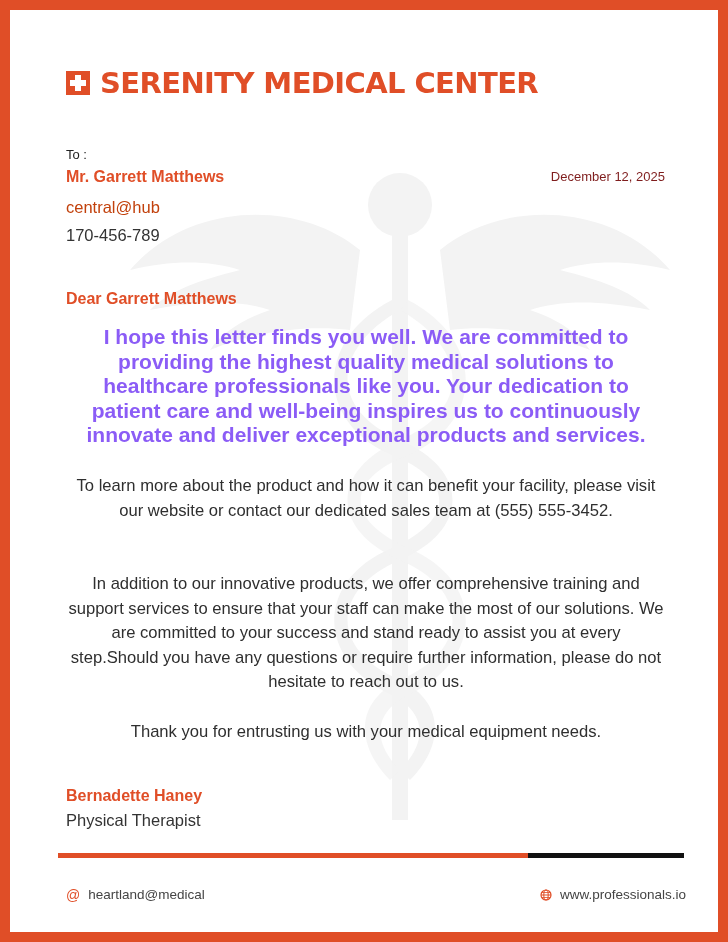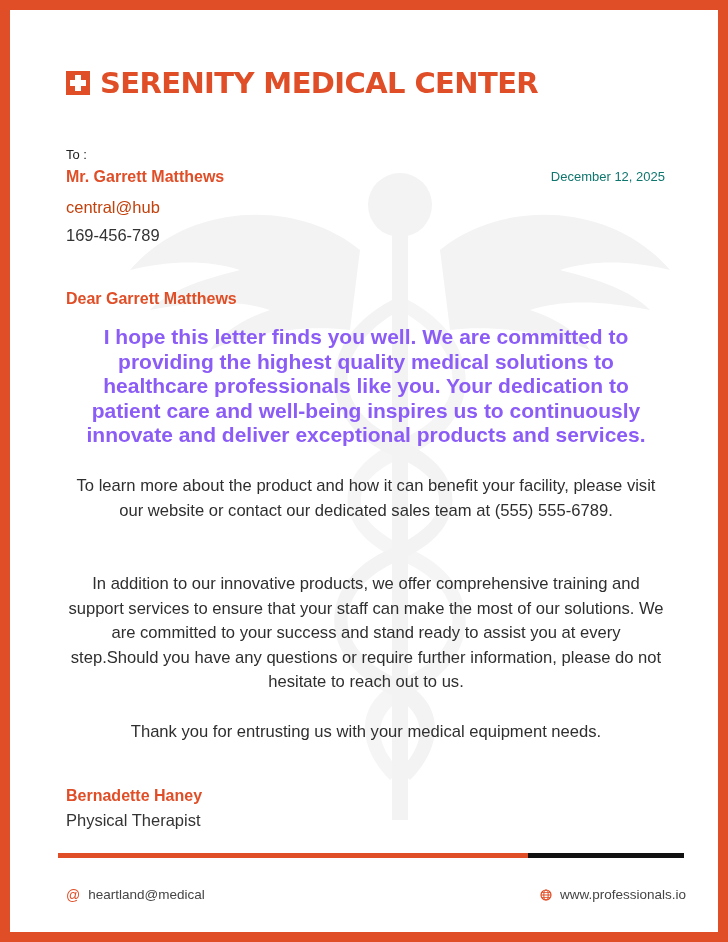--- a/index.html
+++ b/index.html
@@ -41,21 +41,21 @@
     .logo-icon::before { left: 9px; top: 4px; width: 6px; height: 16px; }
     .logo-icon::after { left: 4px; top: 9px; width: 16px; height: 6px; }
     .org-name {
       font-family: "DejaVu Sans", sans-serif;
       font-weight: bold; font-size: 29px; color: #E04E27;
       letter-spacing: -0.6px;
     }
 
     .to-label { position: absolute; left: 56px; top: 125px; font-size: 13px; color: #222; }
     .recipient-name { position: absolute; left: 56px; top: 146px; font-size: 16px; font-weight: bold; color: #E04E27; }
-    .date { position: absolute; right: 53px; top: 147px; font-size: 13px; color: #0f766e; }
+    .date { position: absolute; right: 53px; top: 147px; font-size: 13px; color: #7f1d1d; }
     .recipient-email { position: absolute; left: 56px; top: 176px; font-size: 16.5px; color: #c2410c; }
     .recipient-phone { position: absolute; left: 56px; top: 204px; font-size: 16.5px; color: #333; }
 
     .salutation { position: absolute; left: 56px; top: 268px; font-size: 16px; font-weight: bold; color: #E04E27; }
 
     .para {
       position: absolute; left: 56px; width: 600px;
       font-size: 16.6px; line-height: 24.6px; color: #2f2f2f;
     }
     .para.bold { font-weight: bold; color: #8b5cf6; font-size: 21px; }
@@ -108,26 +108,26 @@
   <div class="content">
     <div class="header">
       <div class="logo-icon"></div>
       <div class="org-name">SERENITY MEDICAL CENTER</div>
     </div>
 
     <div class="to-label">To :</div>
     <div class="recipient-name">Mr. Garrett Matthews</div>
     <div class="date">December 12, 2025</div>
     <div class="recipient-email">central@hub</div>
-    <div class="recipient-phone">169-456-789</div>
+    <div class="recipient-phone">170-456-789</div>
 
     <div class="salutation">Dear Garrett Matthews</div>
 
     <div class="para bold p1">I hope this letter finds you well. We are committed to providing the highest quality medical solutions to healthcare professionals like you. Your dedication to patient care and well-being inspires us to continuously innovate and deliver exceptional products and services.</div>
-    <div class="para p2">To learn more about the product and how it can benefit your facility, please visit our website or contact our dedicated sales team at (555) 555-6789.</div>
+    <div class="para p2">To learn more about the product and how it can benefit your facility, please visit our website or contact our dedicated sales team at (555) 555-3452.</div>
     <div class="para p3">In addition to our innovative products, we offer comprehensive training and support services to ensure that your staff can make the most of our solutions. We are committed to your success and stand ready to assist you at every step.Should you have any questions or require further information, please do not hesitate to reach out to us.</div>
     <div class="para p4">Thank you for entrusting us with your medical equipment needs.</div>
 
     <div class="signer-name">Bernadette Haney</div>
     <div class="signer-title">Physical Therapist</div>
 
     <div class="divider">
       <div class="seg-orange"></div>
       <div class="seg-black"></div>
     </div>

